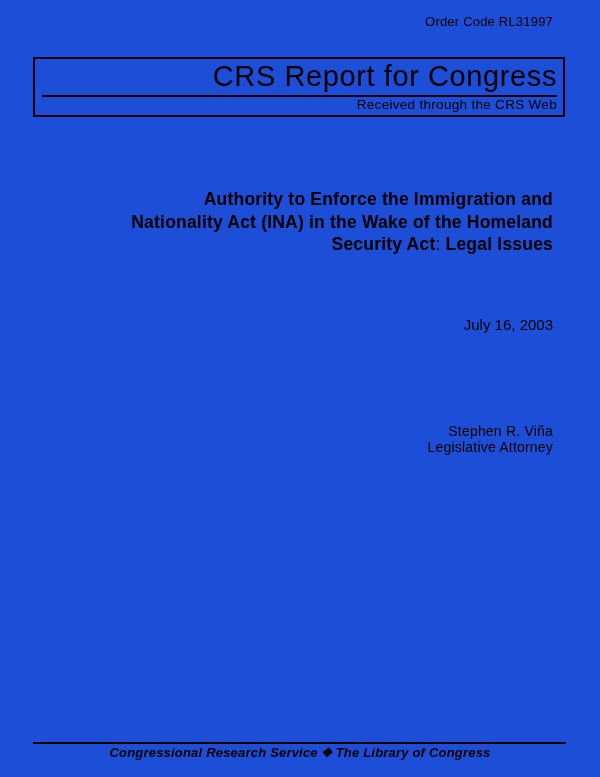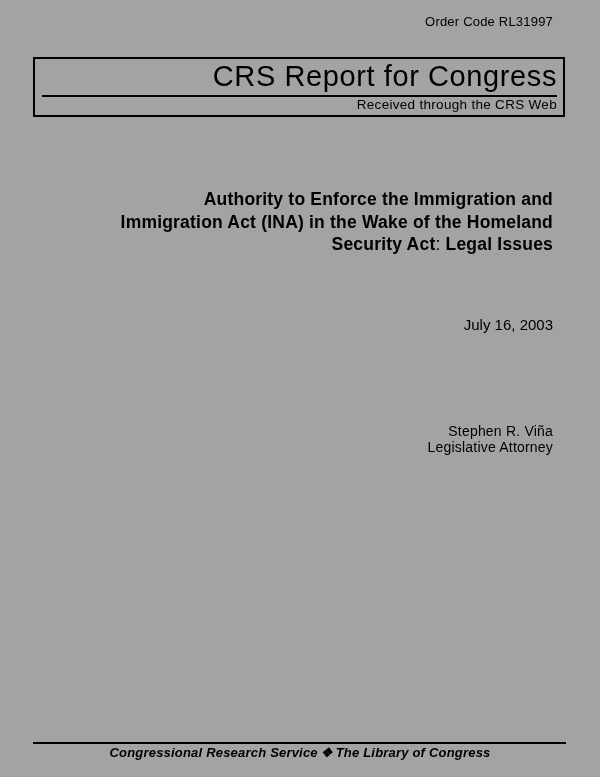--- a/index.html
+++ b/index.html
@@ -4,21 +4,21 @@
 <style>
   html, body {
     margin: 0;
     padding: 0;
     background: #ffffff;
   }
   .page {
     position: relative;
     width: 600px;
     height: 777px;
-    background: #a3a3a3;
+    background: #1d4ed8;
     color: #000000;
     font-family: "Liberation Sans", sans-serif;
     overflow: hidden;
   }
   .order-code {
     position: absolute;
     top: 14px;
     right: 47px;
     font-size: 13px;
     letter-spacing: 0.2px;
@@ -117,21 +117,21 @@
   <div class="order-code">Order Code RL31997</div>
 
   <div class="masthead">
     <div class="masthead-title">CRS Report for Congress</div>
     <div class="masthead-rule"></div>
     <div class="masthead-subtitle">Received through the CRS Web</div>
   </div>
 
   <div class="report-title">
     <div>Authority to Enforce the Immigration and</div>
-    <div>Immigration Act (INA) in the Wake of the Homeland</div>
+    <div>Nationality Act (INA) in the Wake of the Homeland</div>
     <div><span>Security Act</span><span class="thin-colon">:</span> <span>Legal Issues</span></div>
   </div>
 
   <div class="report-date">July 16, 2003</div>
 
   <div class="author-block">
     <div>Stephen R. Viña</div>
     <div>Legislative Attorney</div>
   </div>
 

